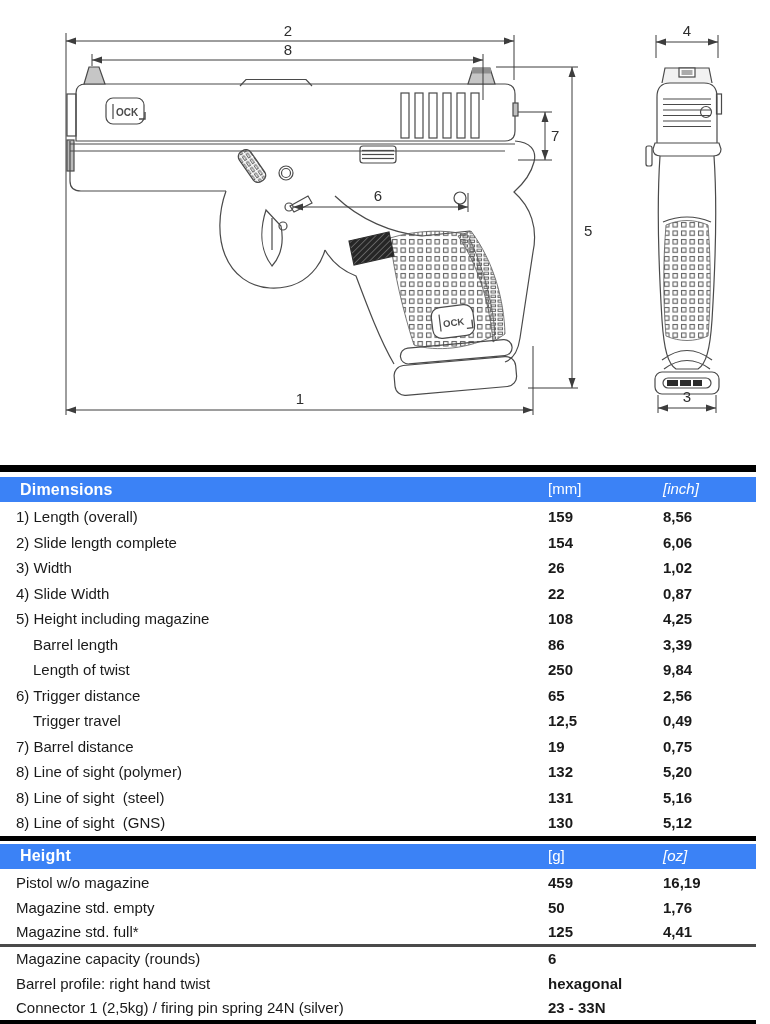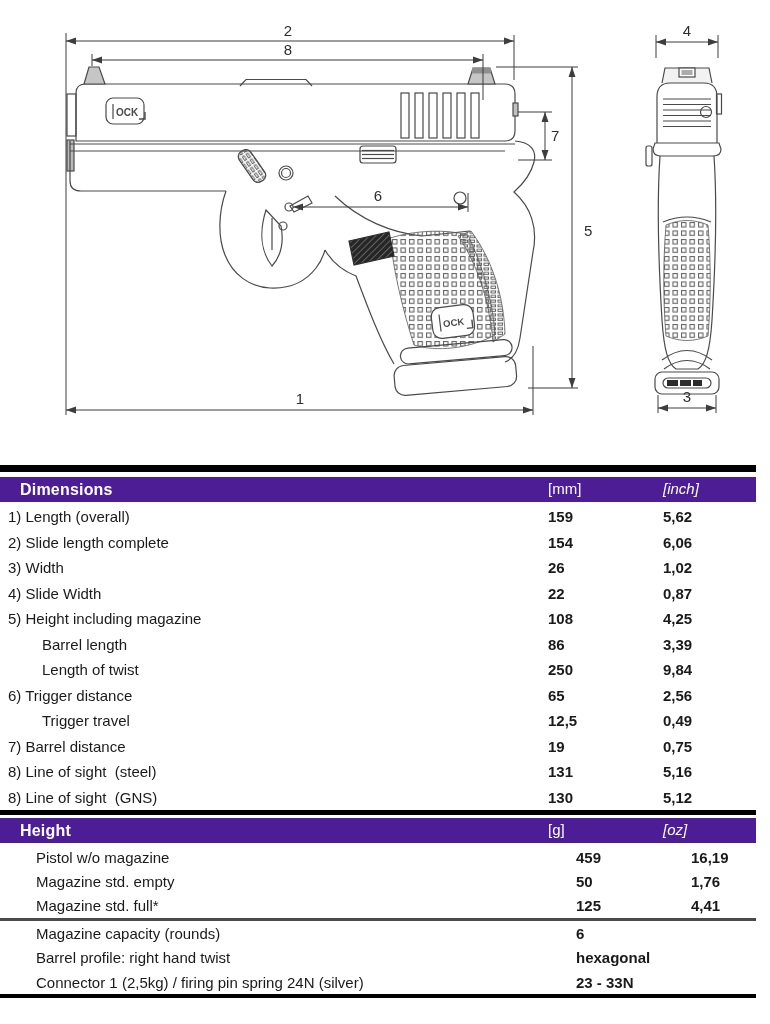--- a/index.html
+++ b/index.html
@@ -3,29 +3,29 @@
 <meta charset="utf-8">
 <style>
   html,body{margin:0;padding:0;background:#fff;}
   .page{position:relative;width:770px;height:1024px;background:#ffffff;
         font-family:"Liberation Sans",sans-serif;overflow:hidden;}
   .drawing{position:absolute;top:0;left:0;}
 
   .spec-table{position:absolute;top:465px;left:0;width:756px;color:#1a1a1a;}
   .rule-top{height:7px;background:#000;margin-bottom:5px;}
   .sec-rule{height:5px;background:#000;margin-bottom:3px;}
-  .sec-header{position:relative;height:25px;background:#4c1d95;color:#fff;
+  .sec-header{position:relative;height:25px;background:#3b82f6;color:#fff;
               display:flex;align-items:center;margin-bottom:2px;}
   .sec-title{font-weight:bold;font-size:16px;padding-left:20px;letter-spacing:.2px;}
   .colhead{position:absolute;font-size:15px;top:3px;}
   .c1{left:548px;} .c2{left:663px;font-style:italic;}
   .row{position:relative;height:25.5px;display:flex;align-items:center;font-size:15px;}
-  [data-rows="1"] .row,[data-rows="extra"] .row{height:24.4px;margin-left:28px;}
-  .lbl{padding-left:8px;white-space:pre;}
-  .row.indent .lbl{padding-left:42px;}
+  [data-rows="1"] .row,[data-rows="extra"] .row{height:24.4px;}
+  .lbl{padding-left:16px;white-space:pre;}
+  .row.indent .lbl{padding-left:33px;}
   .v{position:absolute;font-weight:bold;font-size:15px;}
   .v1{left:548px;} .v2{left:663px;}
   .rule-mid{height:3px;background:#4a4a4a;}
   .rule-bottom{height:4px;background:#000;}
   svg text{font-family:"Liberation Sans",sans-serif;}
 </style>
 </head>
 <body>
 
 <div class="page">
@@ -210,21 +210,21 @@
     <section>
       <div class="sec-header">
         <span class="sec-title">Dimensions</span>
         <span class="colhead c1">[mm]</span>
         <span class="colhead c2">[inch]</span>
       </div>
       <div class="rows" data-rows="0">
   <div class="row">
     <span class="lbl">1) Length (overall)</span>
     <span class="v v1">159</span>
-    <span class="v v2">5,62</span>
+    <span class="v v2">8,56</span>
   </div>
 
   <div class="row">
     <span class="lbl">2) Slide length complete</span>
     <span class="v v1">154</span>
     <span class="v v2">6,06</span>
   </div>
 
   <div class="row">
     <span class="lbl">3) Width</span>
@@ -267,20 +267,25 @@
     <span class="v v1">12,5</span>
     <span class="v v2">0,49</span>
   </div>
 
   <div class="row">
     <span class="lbl">7) Barrel distance</span>
     <span class="v v1">19</span>
     <span class="v v2">0,75</span>
   </div>
 
+  <div class="row">
+    <span class="lbl">8) Line of sight (polymer)</span>
+    <span class="v v1">132</span>
+    <span class="v v2">5,20</span>
+  </div>
 
   <div class="row">
     <span class="lbl">8) Line of sight  (steel)</span>
     <span class="v v1">131</span>
     <span class="v v2">5,16</span>
   </div>
 
   <div class="row">
     <span class="lbl">8) Line of sight  (GNS)</span>
     <span class="v v1">130</span>

